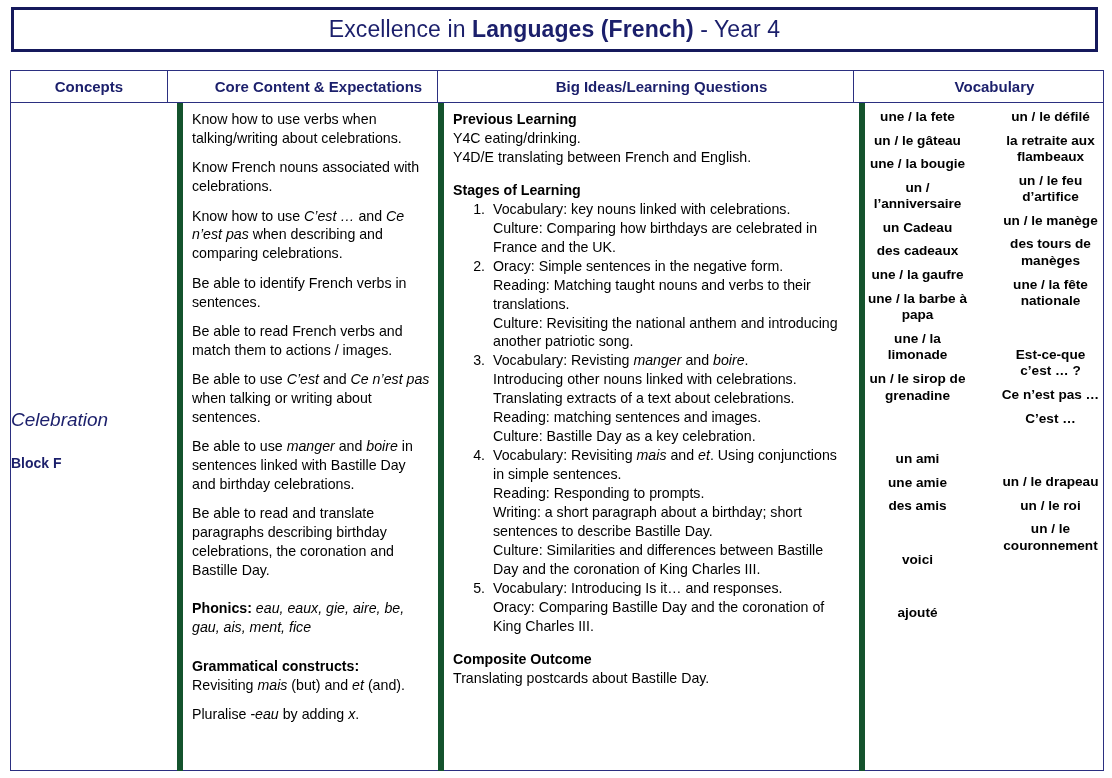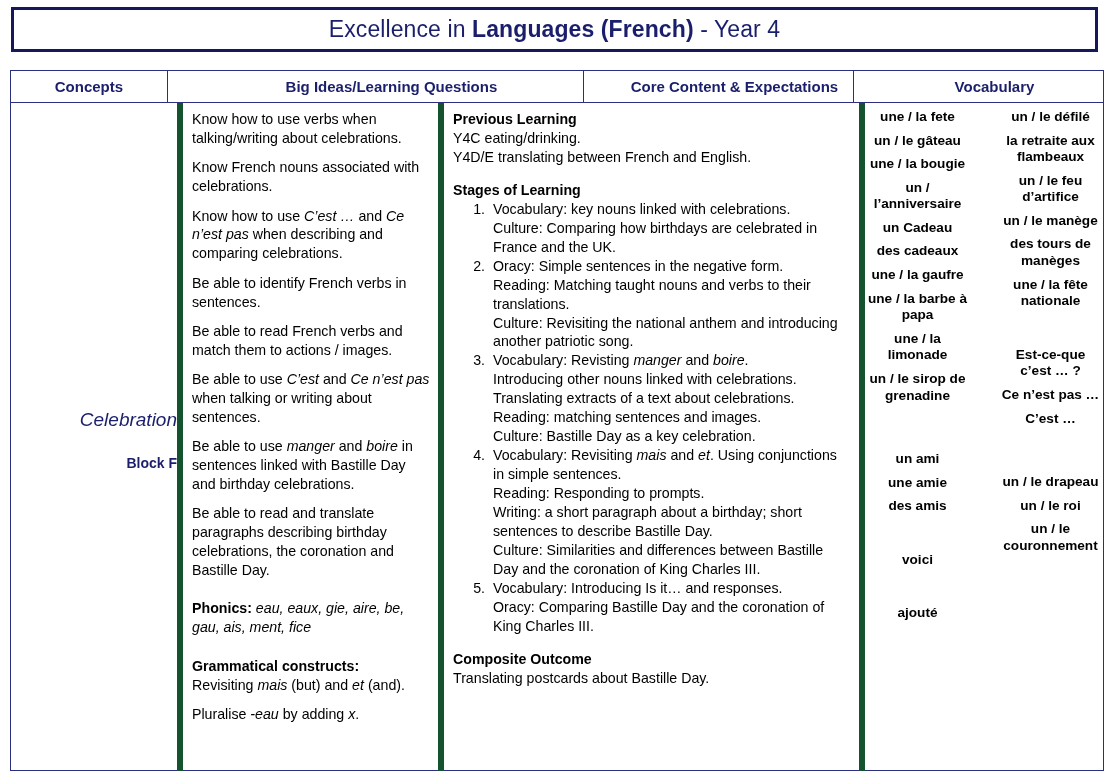--- a/index.html
+++ b/index.html
@@ -89,21 +89,21 @@
   
   .col-concepts   { width: 172px; }
   .col-core       { width: 261px; }
   .col-bigideas   { width: 421px; }
   .col-vocab      { width: 238px; }
 
   
   #concepts-cell {
     display: flex;
     flex-direction: column;
-    align-items: flex-end;
+    align-items: flex-start;
     justify-content: center;
     padding-top: 6px;
   }
   #concept-title {
     font-size: 19px;
     font-style: italic;
     color: #1b1f6b;
     text-align: center;
     line-height: 1.2;
   }
@@ -177,22 +177,22 @@
 <div id="page">
 
   <div id="title-banner">
     <div id="title-text"><span>Excellence in </span><span class="b">Languages (French)</span><span> - Year 4</span></div>
   </div>
 
   <div id="main-table">
 
     <div class="hdr-row">
       <div class="hdr-cell col-concepts">Concepts</div>
+      <div class="hdr-cell col-core">Core Content &amp; Expectations</div>
       <div class="hdr-cell col-bigideas">Big Ideas/Learning Questions</div>
-      <div class="hdr-cell col-core">Core Content &amp; Expectations</div>
       <div class="hdr-cell col-vocab">Vocabulary</div>
     </div>
 
     <div class="body-row">
 
       <div class="body-cell col-concepts" id="concepts-cell">
         <div id="concept-title">Celebration</div>
         <div id="concept-block">Block F</div>
       </div>
 

